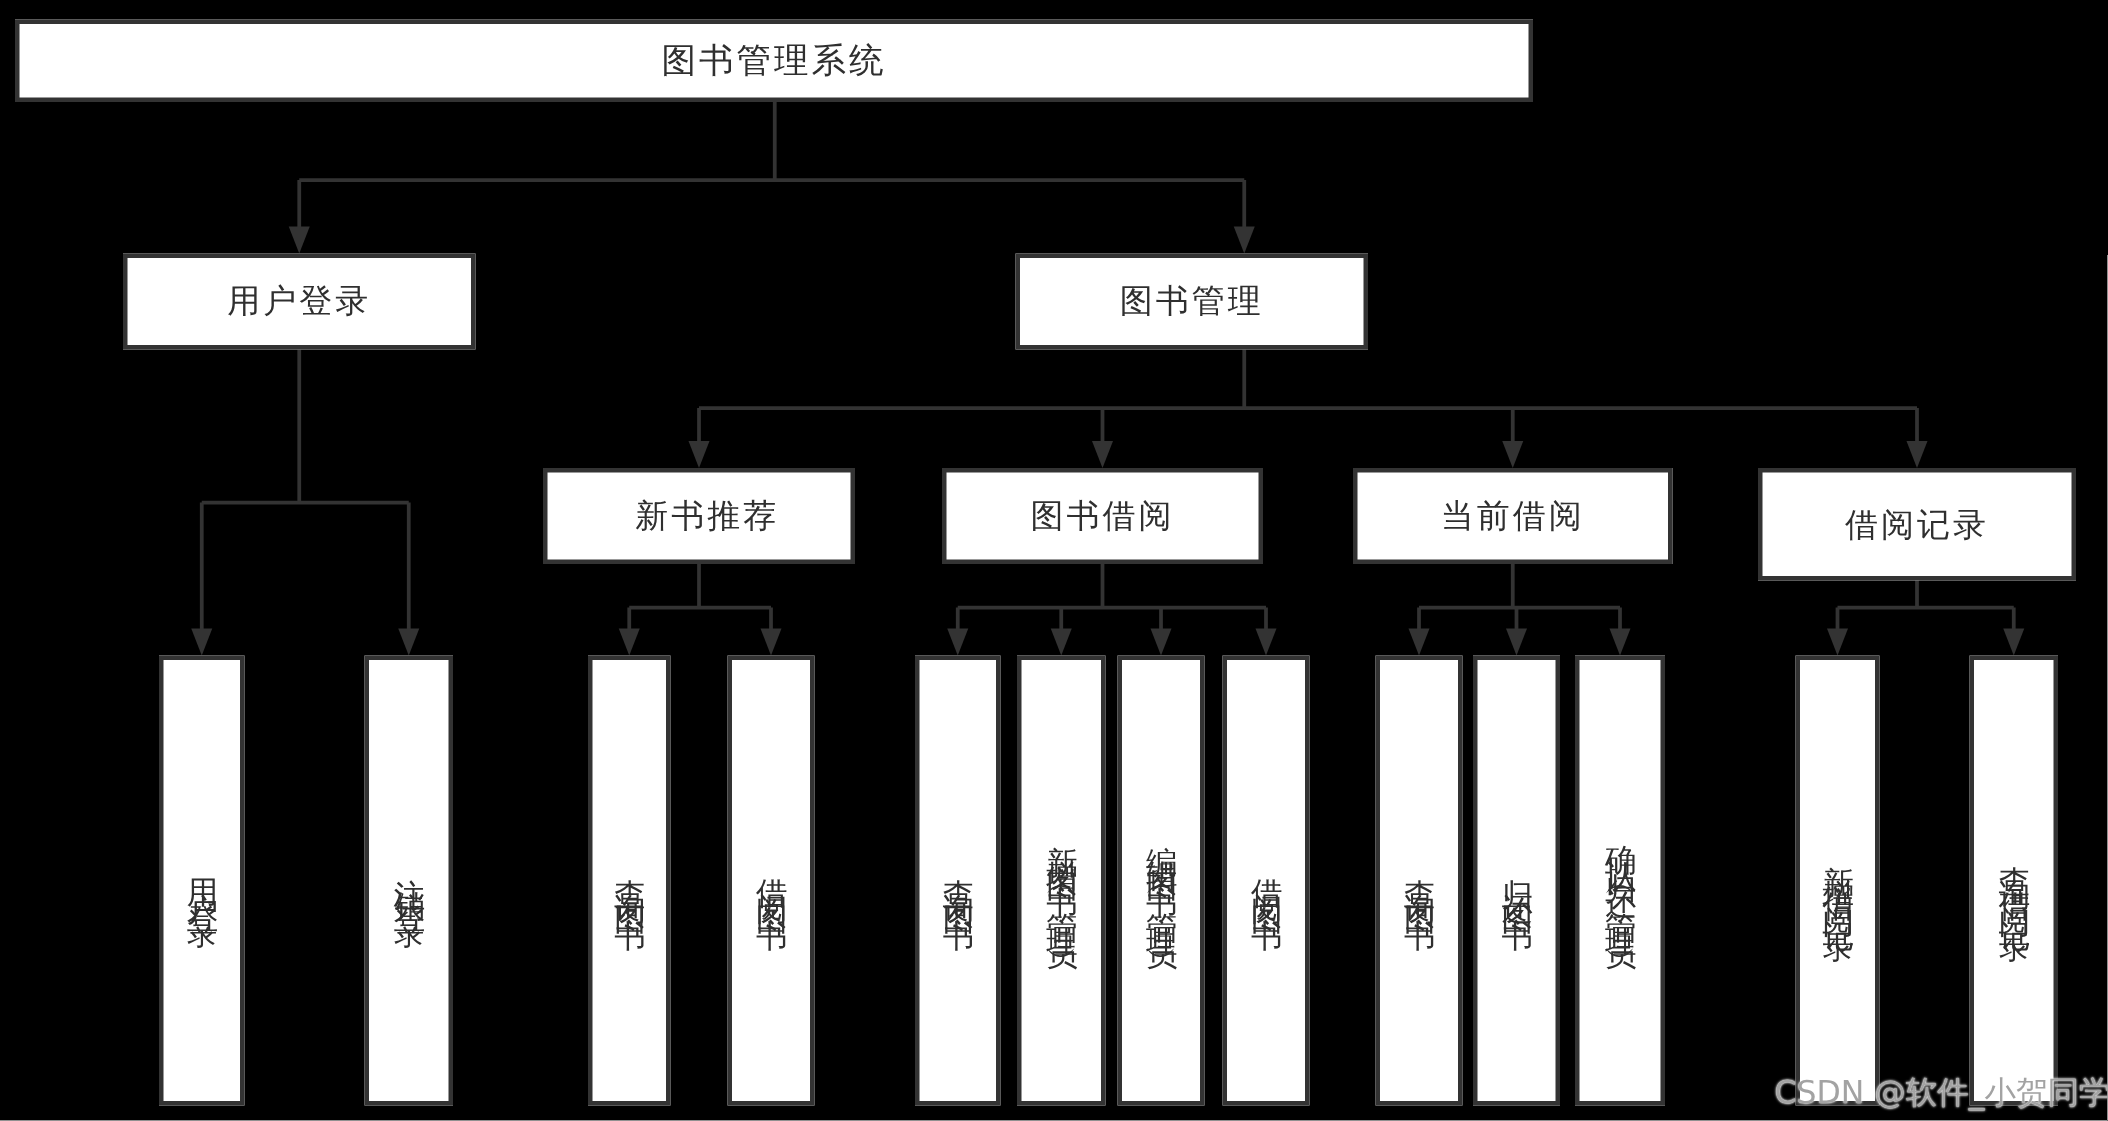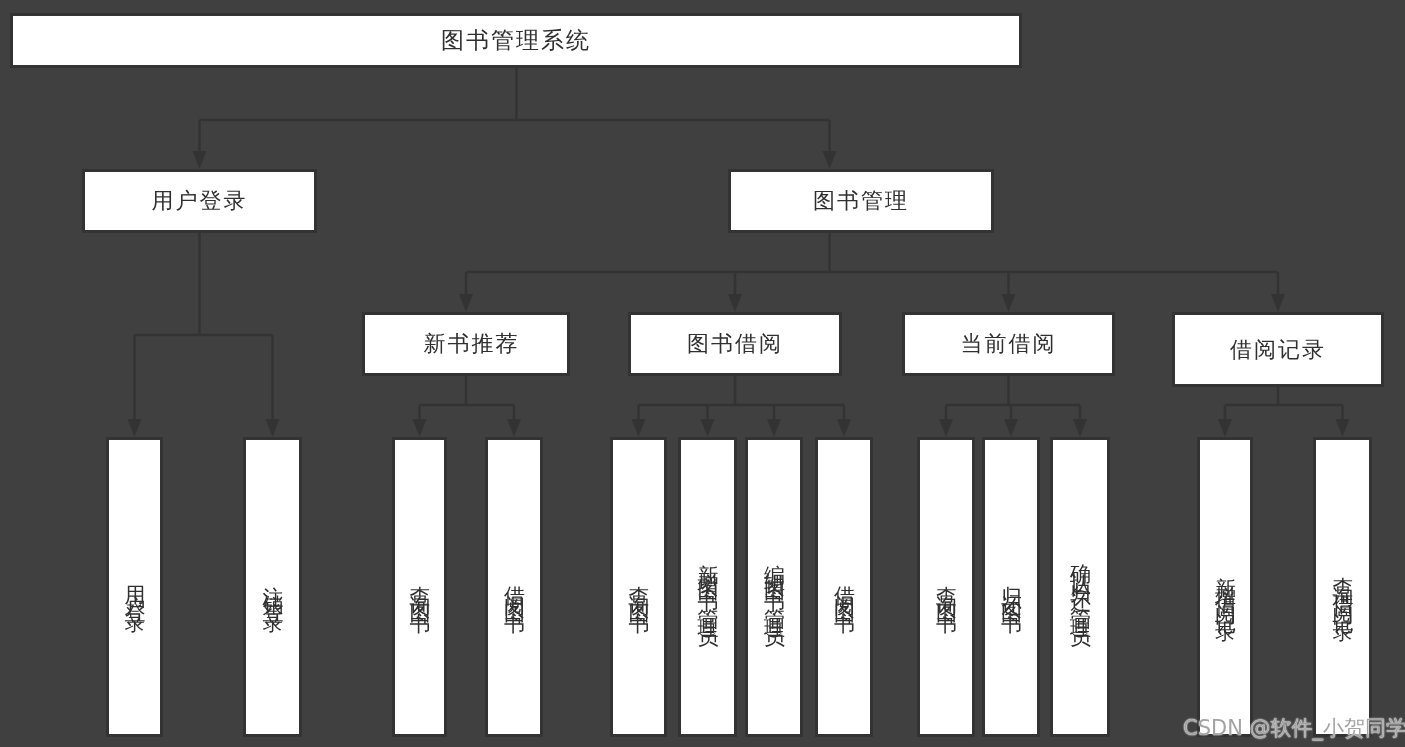--- a/index.html
+++ b/index.html
@@ -1,20 +1,20 @@
 <!DOCTYPE html>
 <html><head>
 <meta charset="utf-8">
 <style>
   html, body { margin: 0; padding: 0; background: #ffffff; }
   .canvas {
     position: relative;
     width: 1405px;
     height: 747px;
-    background: #404040;
+    background: #000000;
     font-family: "DejaVu Sans", "Liberation Sans", sans-serif;
     overflow: hidden;
     color: #2f2f2f;
     text-decoration: underline;
   }
   .connectors {
     position: absolute;
     left: 0; top: 0;
     z-index: 1;
   }
@@ -101,21 +101,21 @@
     </g>
   </svg>
 
   <div class="node root-node" style="left:10px; top:13px; width:1012px; height:55px;">
     <span class="hlabel">图书管理系统</span>
   </div>
 
   <div class="node" style="left:82px; top:169px; width:235px; height:64px;">
     <span class="hlabel">用户登录</span>
   </div>
-  <div class="node" style="left:728px; top:169px; width:266px; height:64px;justify-content:center;">
+  <div class="node" style="left:677px; top:169px; width:235px; height:64px;justify-content:center;">
     <span class="hlabel">图书管理</span>
   </div>
 
   <div class="node" style="left:362px; top:312px; width:208px; height:64px;padding-left:11px;">
     <span class="hlabel">新书推荐</span>
   </div>
   <div class="node" style="left:628px; top:312px; width:214px; height:64px;">
     <span class="hlabel">图书借阅</span>
   </div>
   <div class="node" style="left:902px; top:312px; width:213px; height:64px;">

